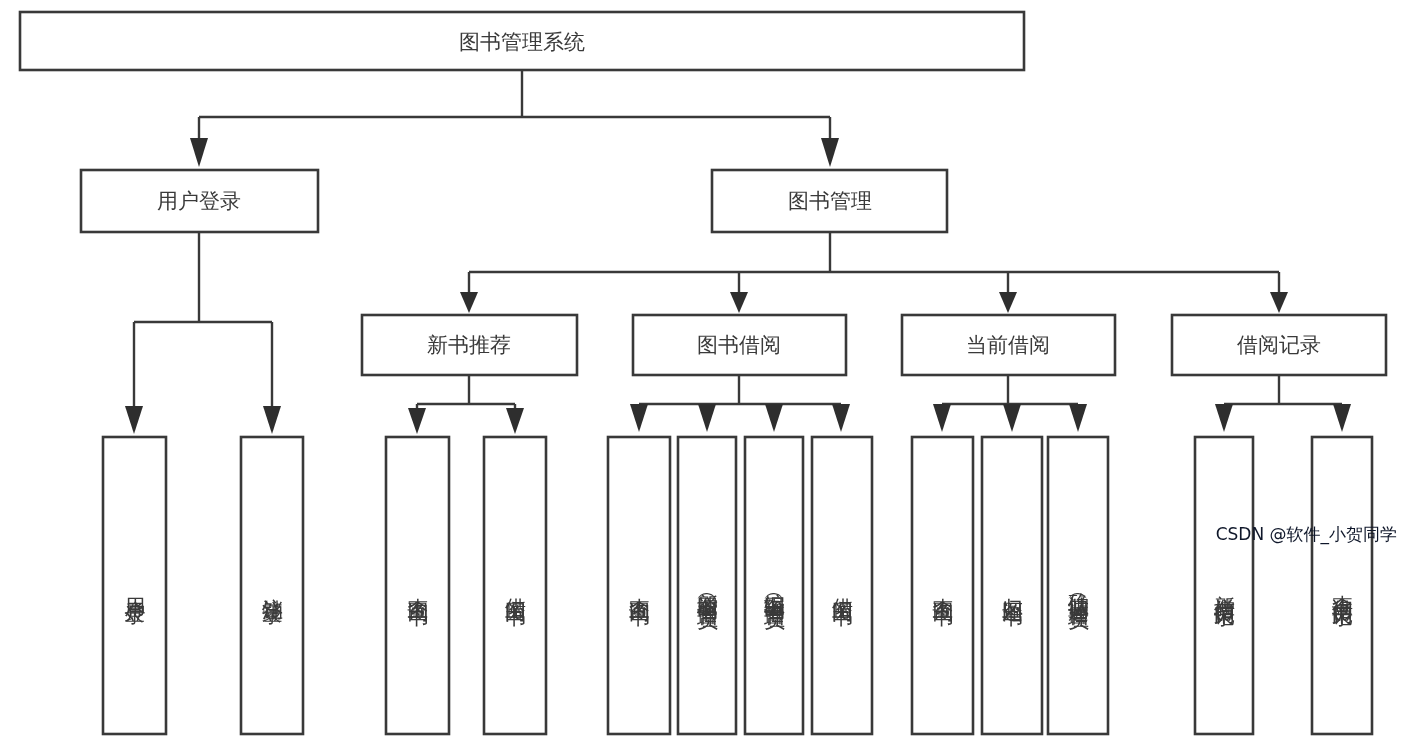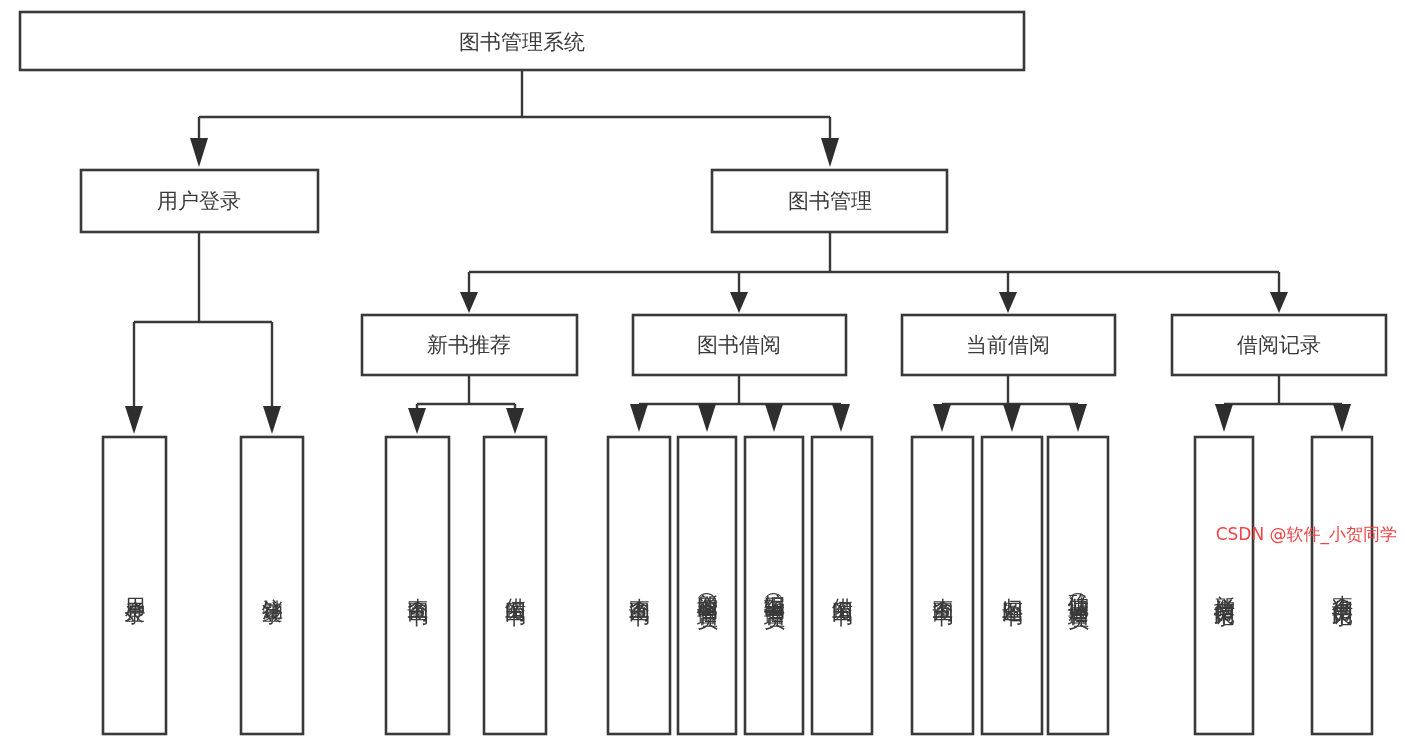--- a/index.html
+++ b/index.html
@@ -63,21 +63,21 @@
   .arrow-head {
     fill: #2e2e2e;
     stroke: none;
   }
   .watermark {
     position: absolute;
     right: 8px;
     bottom: 6px;
     font-family: "DejaVu Sans", "Liberation Sans", sans-serif;
     font-size: 17px;
-    color: #ef4444;
+    color: #0f172a;
     white-space: nowrap;
     user-select: none;
   }
 </style>
 </head>
 <body>
 
 <div id="diagram-root">
 
   <svg class="flow" viewBox="0 0 1405 747">

